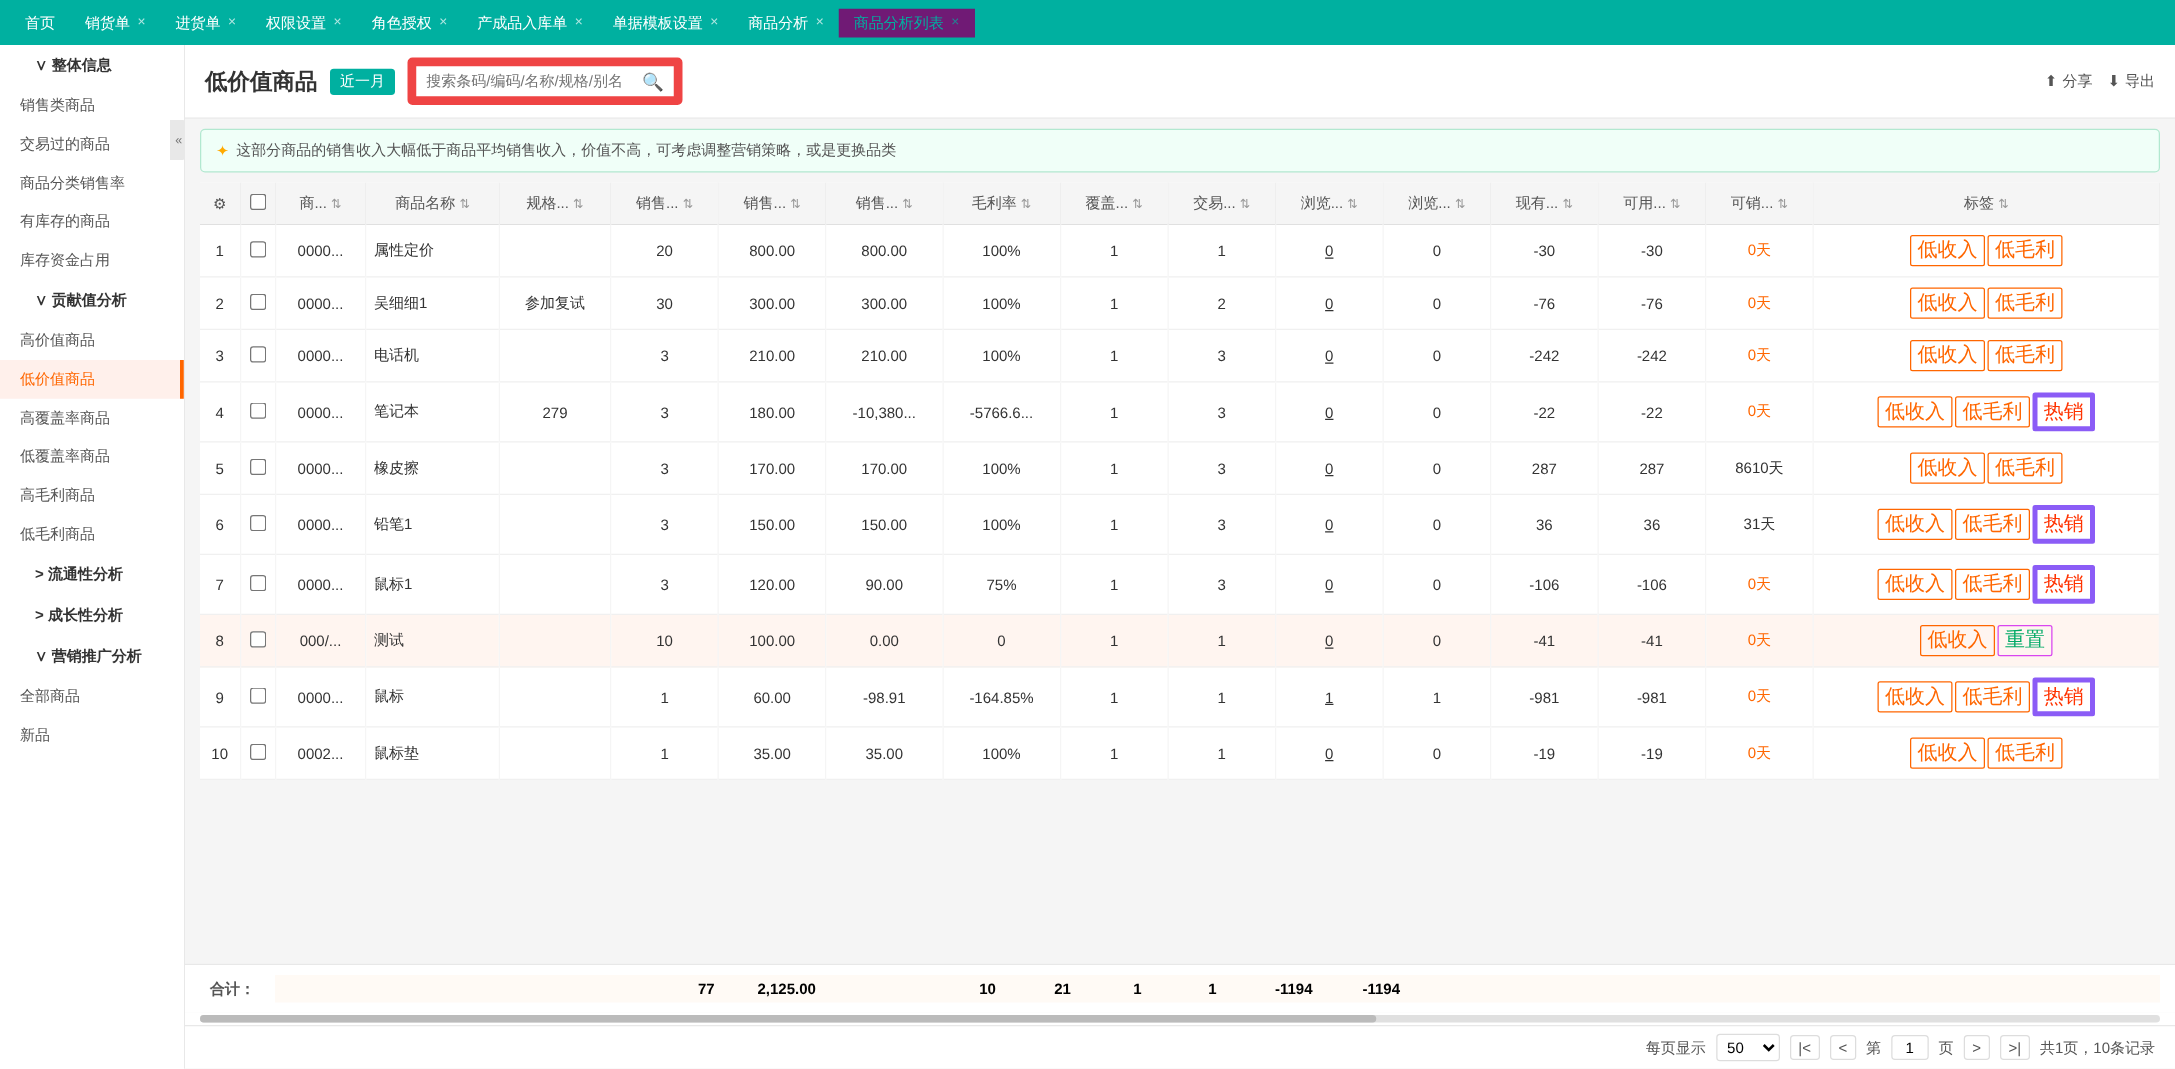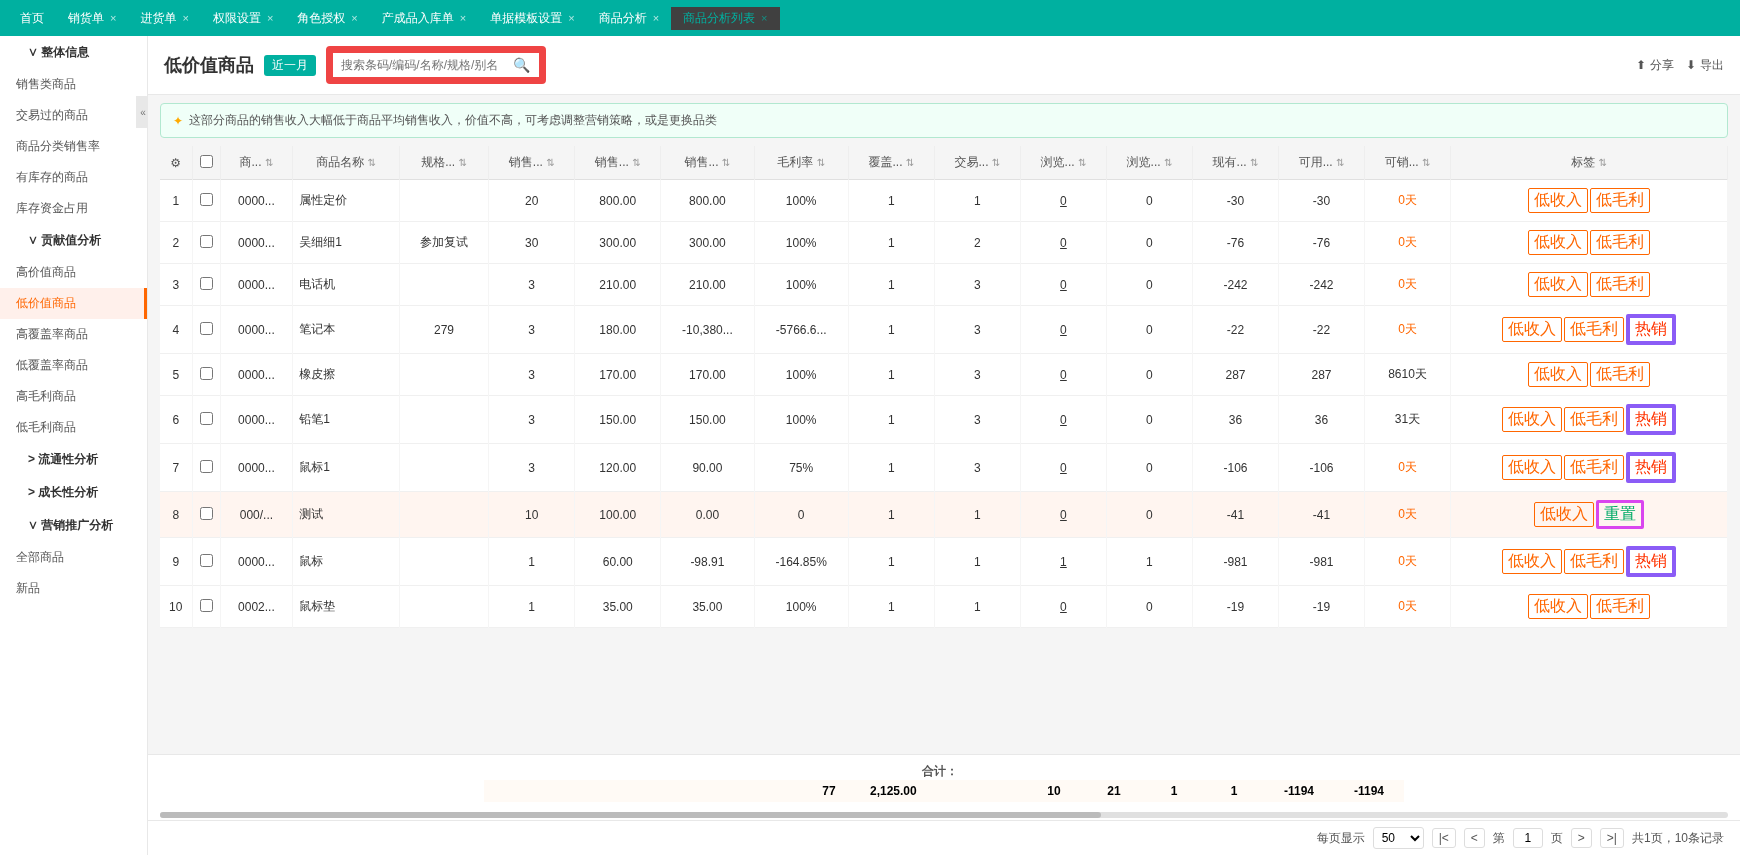--- a/index.html
+++ b/index.html
@@ -18,21 +18,21 @@
       color: #fff;
       padding: 0 12px;
       height: 23px;
       display: flex;
       align-items: center;
       cursor: pointer;
       white-space: nowrap;
       font-size: 13px;
       text-align: center;
     }
-    .nav-item.active { background: #404040; color: #00b0a0; }
+    .nav-item.active { background: #701a75; color: #00b0a0; }
     .nav-item .close-x { margin-left: 6px; font-size: 11px; opacity: 0.7; }
 
     
     .main-layout {
       display: flex;
       height: calc(100vh - 36px);
     }
 
     
     .sidebar {
@@ -179,35 +179,34 @@
     }
     tbody td.left { text-align: left; }
     .tag {
       display: inline-block;
       padding: 1px 5px;
       border-radius: 2px;
       font-size: 16px;
       margin: 1px;
     }
     .tag-orange { color: #ff6600; border: 1px solid #ff6600; }
-    .tag-green { color: #00aa66; border: 3px solid #d946ef; }
+    .tag-green { color: #00aa66; border: 1px solid #d946ef; }
     .tag-red { color: #ff3300; border: 4px solid #8b5cf6; }
     .underline { text-decoration: underline; cursor: pointer; }
     .zero-days { color: #ff6600; }
     .days-normal { color: #333; }
 
     
     .footer-bar {
       background: #fff;
       border-top: 1px solid #e8e8e8;
       padding: 8px 12px;
       display: flex;
       align-items: center;
       gap: 0;
-      flex-direction: column;
     }
     .footer-label {
       font-weight: bold;
       color: #555;
       padding-right: 16px;
       width: 60px;
       text-align: right;
     }
 
     

